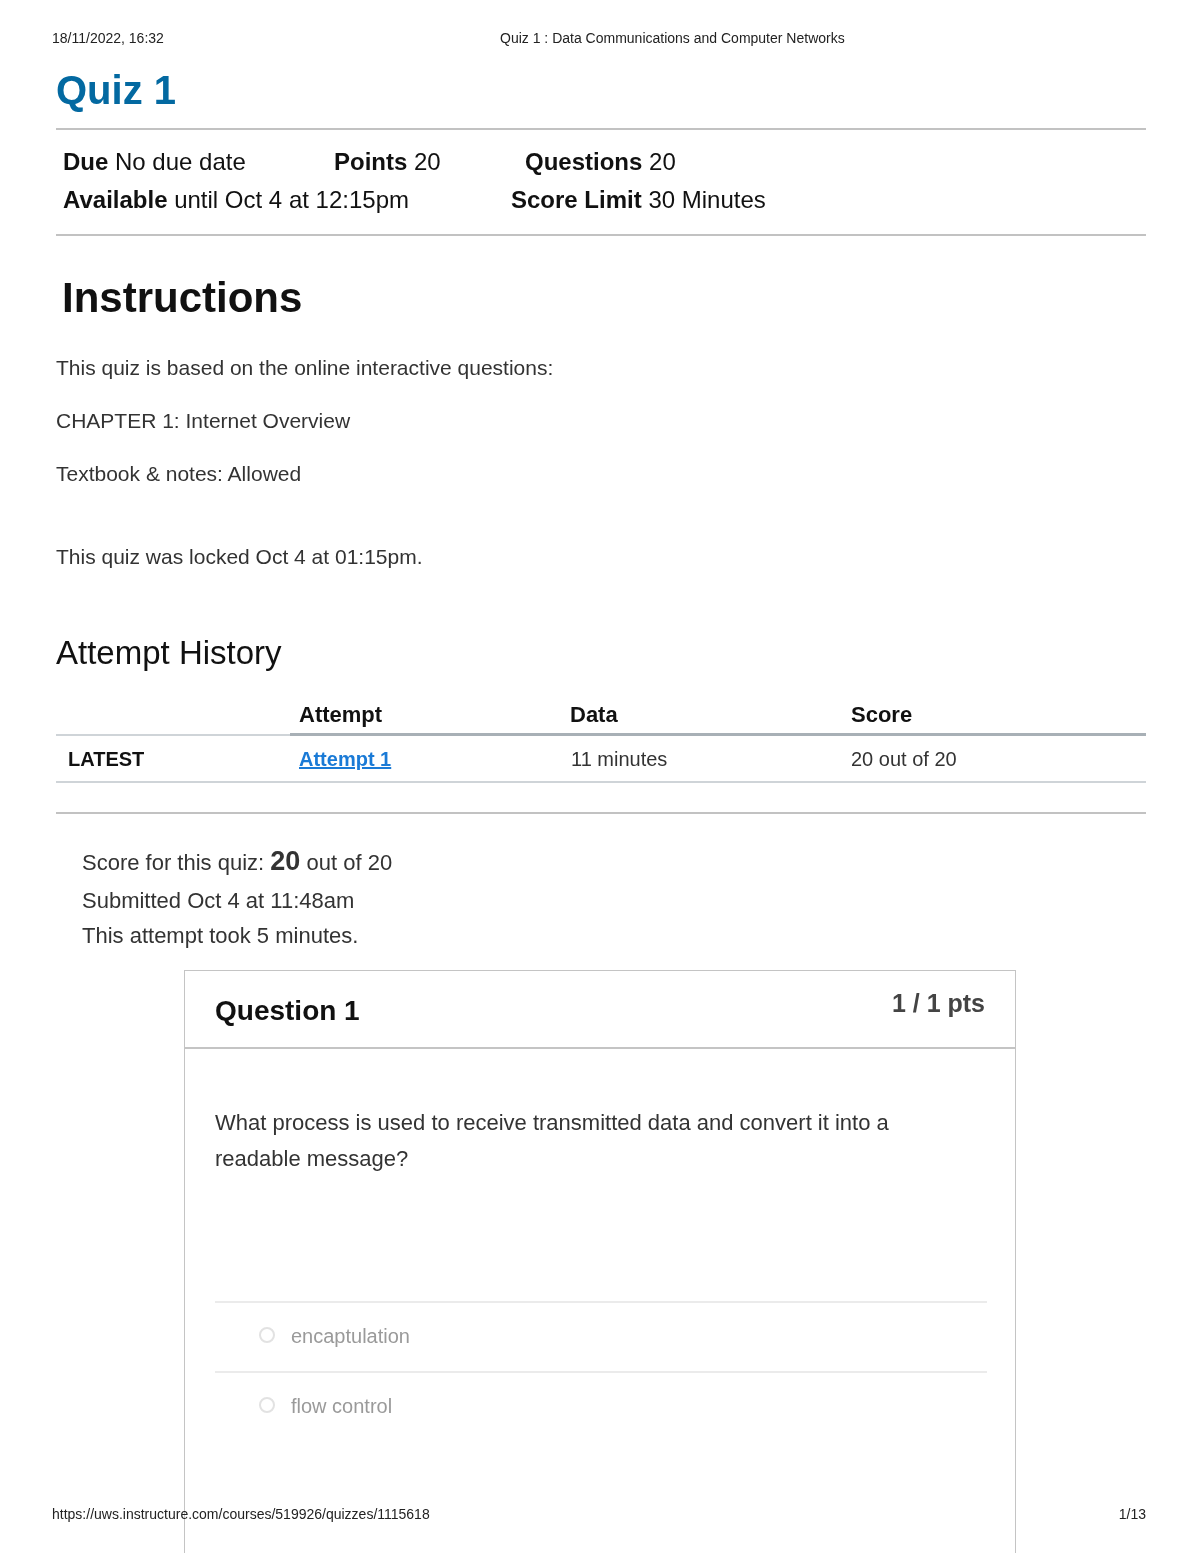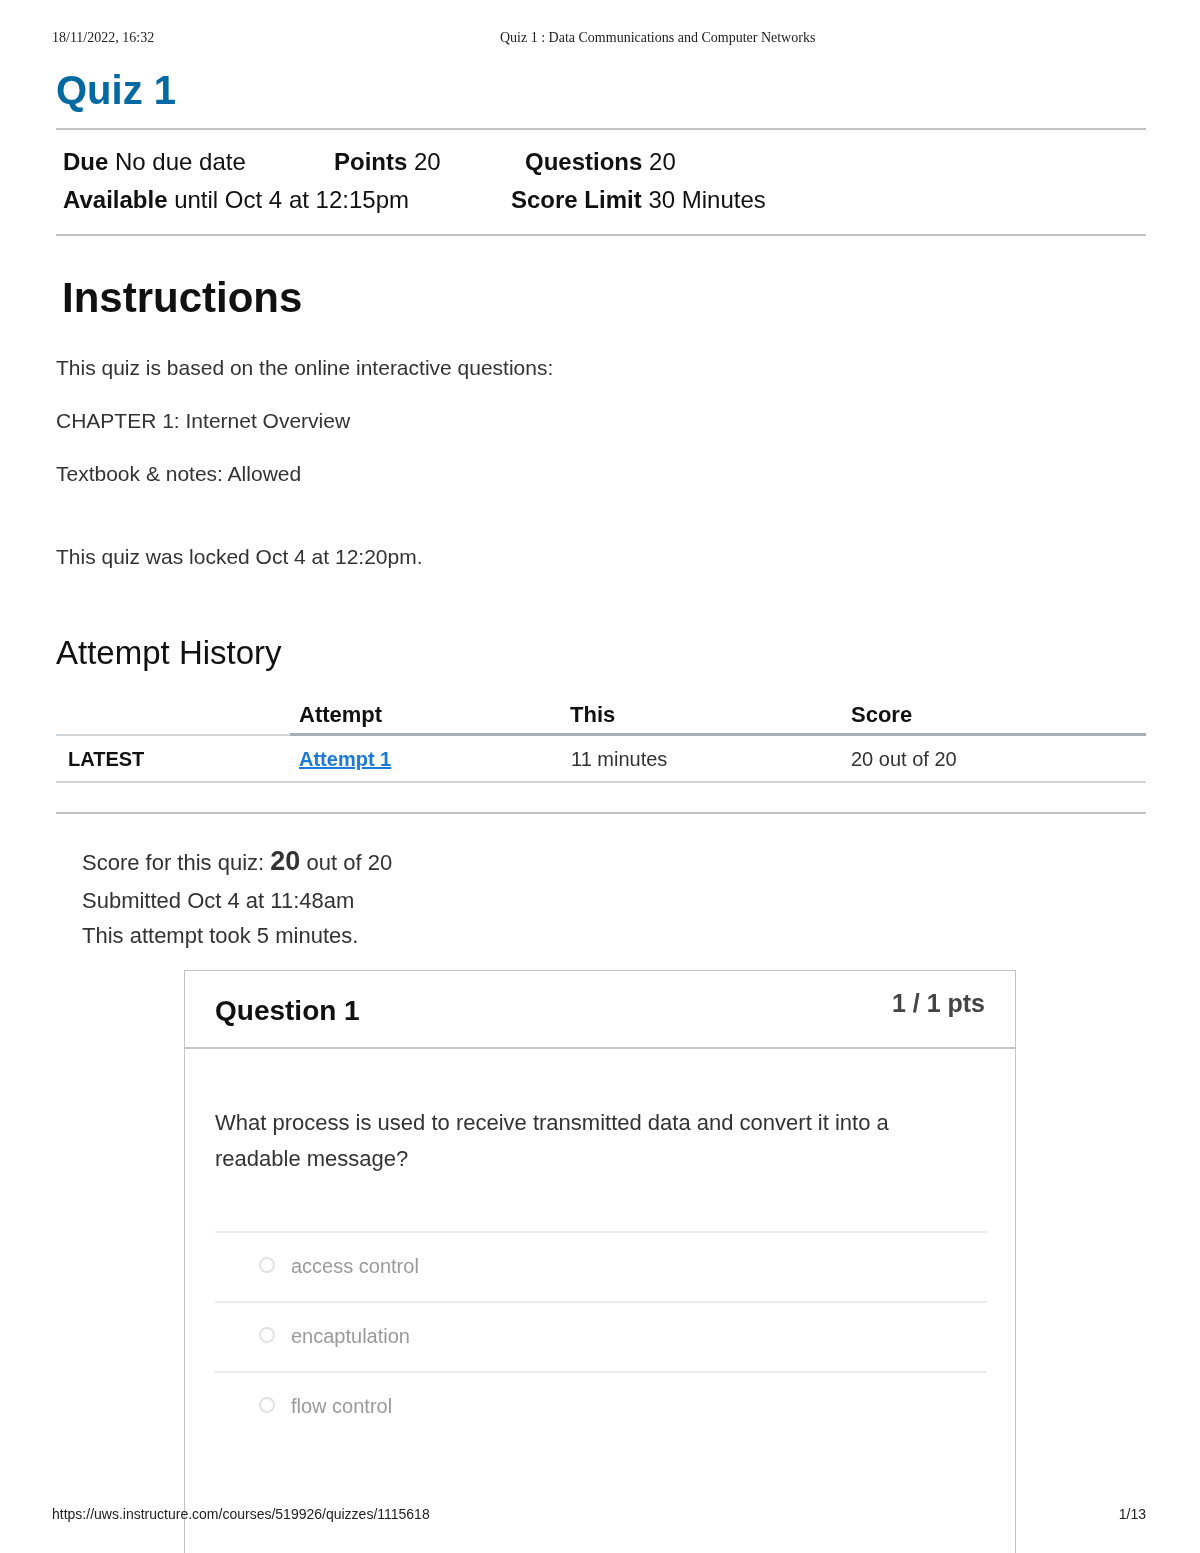--- a/index.html
+++ b/index.html
@@ -1,18 +1,18 @@
 <!DOCTYPE html>
 <html><head>
 <meta charset="utf-8">
 <style>
   html, body { margin: 0; padding: 0; background: #ffffff; }
   body { width: 1200px; height: 1553px; position: relative; overflow: hidden;
          font-family: "Liberation Sans", sans-serif; color: #222; }
-  .print-header { position: absolute; top: 30px; left: 0; width: 1048px; height: 18px; font-size: 14px; color: #222; font-family: Liberation Serif, serif; }
+  .print-header { position: absolute; top: 30px; left: 0; width: 1048px; height: 18px; font-size: 14px; color: #222; }
   .print-header .date { position: absolute; left: 52px; }
   .print-header .title { position: absolute; left: 500px; }
   .print-footer { position: absolute; top: 1506px; left: 0; width: 1200px; font-size: 14px; color: #222; }
   .print-footer .url { position: absolute; left: 52px; }
   .print-footer .page { position: absolute; right: 54px; }
 
   .content { position: absolute; left: 56px; top: 60px; width: 1090px; }
   h1.quiz-title { font-size: 40px; font-weight: bold; margin: 0; position: absolute; top: 8px; left: 0; color: #0369a1; }
   .rule { position: absolute; left: 0; width: 1090px; height: 2px; background: #c2c2c2; }
   .meta { position: absolute; font-size: 24px; color: #111; }
@@ -56,27 +56,27 @@
   <div class="meta" style="top:88px;left:469px"><b>Questions</b> <span>20</span></div>
   <div class="meta" style="top:126px;left:7px"><b>Available</b> <span>until Oct 4 at 12:15pm</span></div>
   <div class="meta" style="top:126px;left:455px"><b>Score Limit</b> <span>30 Minutes</span></div>
 
   <div class="rule" style="top:174px"></div>
 
   <h2 class="instructions">Instructions</h2>
   <div class="para" style="top:296px">This quiz is based on the online interactive questions:</div>
   <div class="para" style="top:349px">CHAPTER 1: Internet Overview</div>
   <div class="para" style="top:402px">Textbook &amp; notes: Allowed</div>
-  <div class="para" style="top:485px">This quiz was locked Oct 4 at 12:20pm.</div>
+  <div class="para" style="top:485px">This quiz was locked Oct 4 at 01:15pm.</div>
 
   <h3 class="attempt-history">Attempt History</h3>
 
   <div>
     <div class="tbl-head" style="left:243px">Attempt</div>
-    <div class="tbl-head" style="left:514px">This</div>
+    <div class="tbl-head" style="left:514px">Data</div>
     <div class="tbl-head" style="left:795px">Score</div>
     <div class="rule" style="top:674px;left:0;width:234px;height:2px;background:#cfd4d8"></div>
     <div class="rule" style="top:673px;left:234px;width:856px;height:3px;background:#a8b0b6"></div>
 
     <div>
       <div class="tbl-cell latest">LATEST</div>
       <div class="tbl-cell" style="left:243px"><a>Attempt 1</a></div>
       <div class="tbl-cell" style="left:515px">11 minutes</div>
       <div class="tbl-cell" style="left:795px">20 out of 20</div>
     </div>
@@ -93,24 +93,20 @@
   <div class="summary" style="top:828px">Submitted Oct 4 at 11:48am</div>
   <div class="summary" style="top:863px">This attempt took 5 minutes.</div>
 
   <div class="question">
     <div class="q-header">
       <div class="q-title">Question 1</div>
       <div class="q-points">1 / 1 pts</div>
     </div>
     <div class="q-text">What process is used to receive transmitted data and convert it into a readable message?</div>
 
-    <div class="answer" style="top:260px">
-      <span class="radio"></span>
-      <span class="label">access control</span>
-    </div>
     <div class="answer" style="top:330px">
       <span class="radio"></span>
       <span class="label">encaptulation</span>
     </div>
     <div class="answer" style="top:400px">
       <span class="radio"></span>
       <span class="label">flow control</span>
     </div>
   </div>
 </div>

